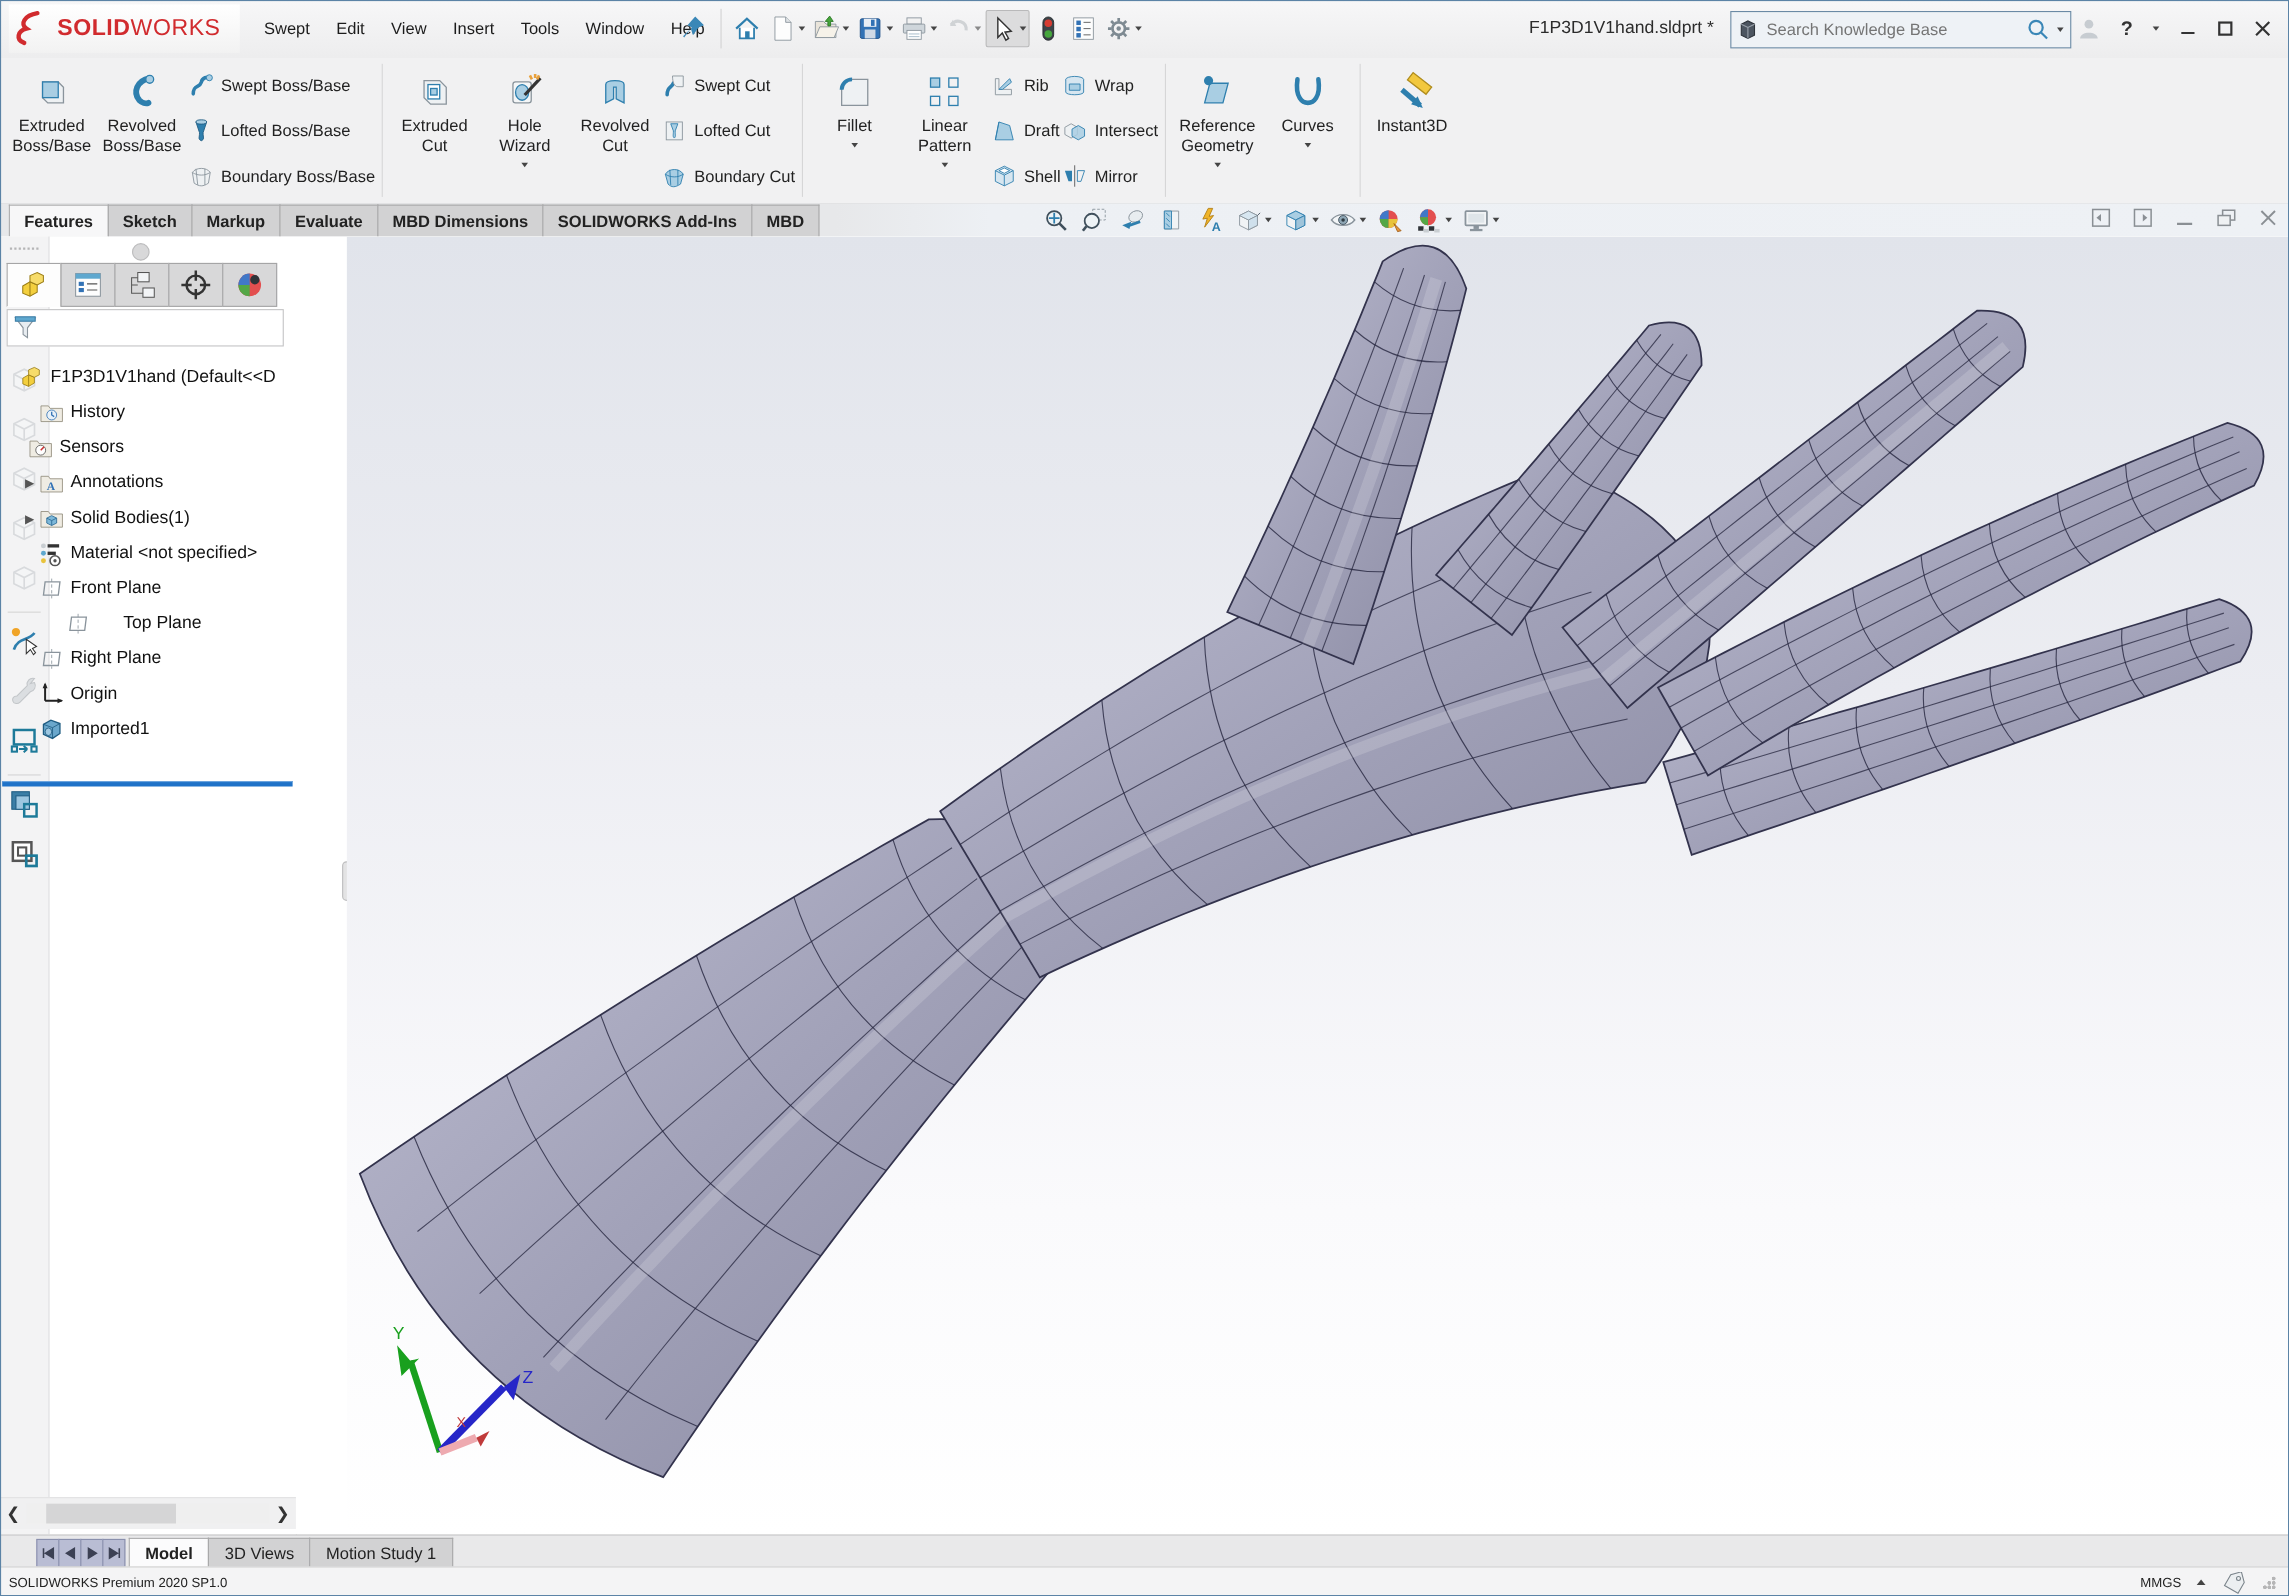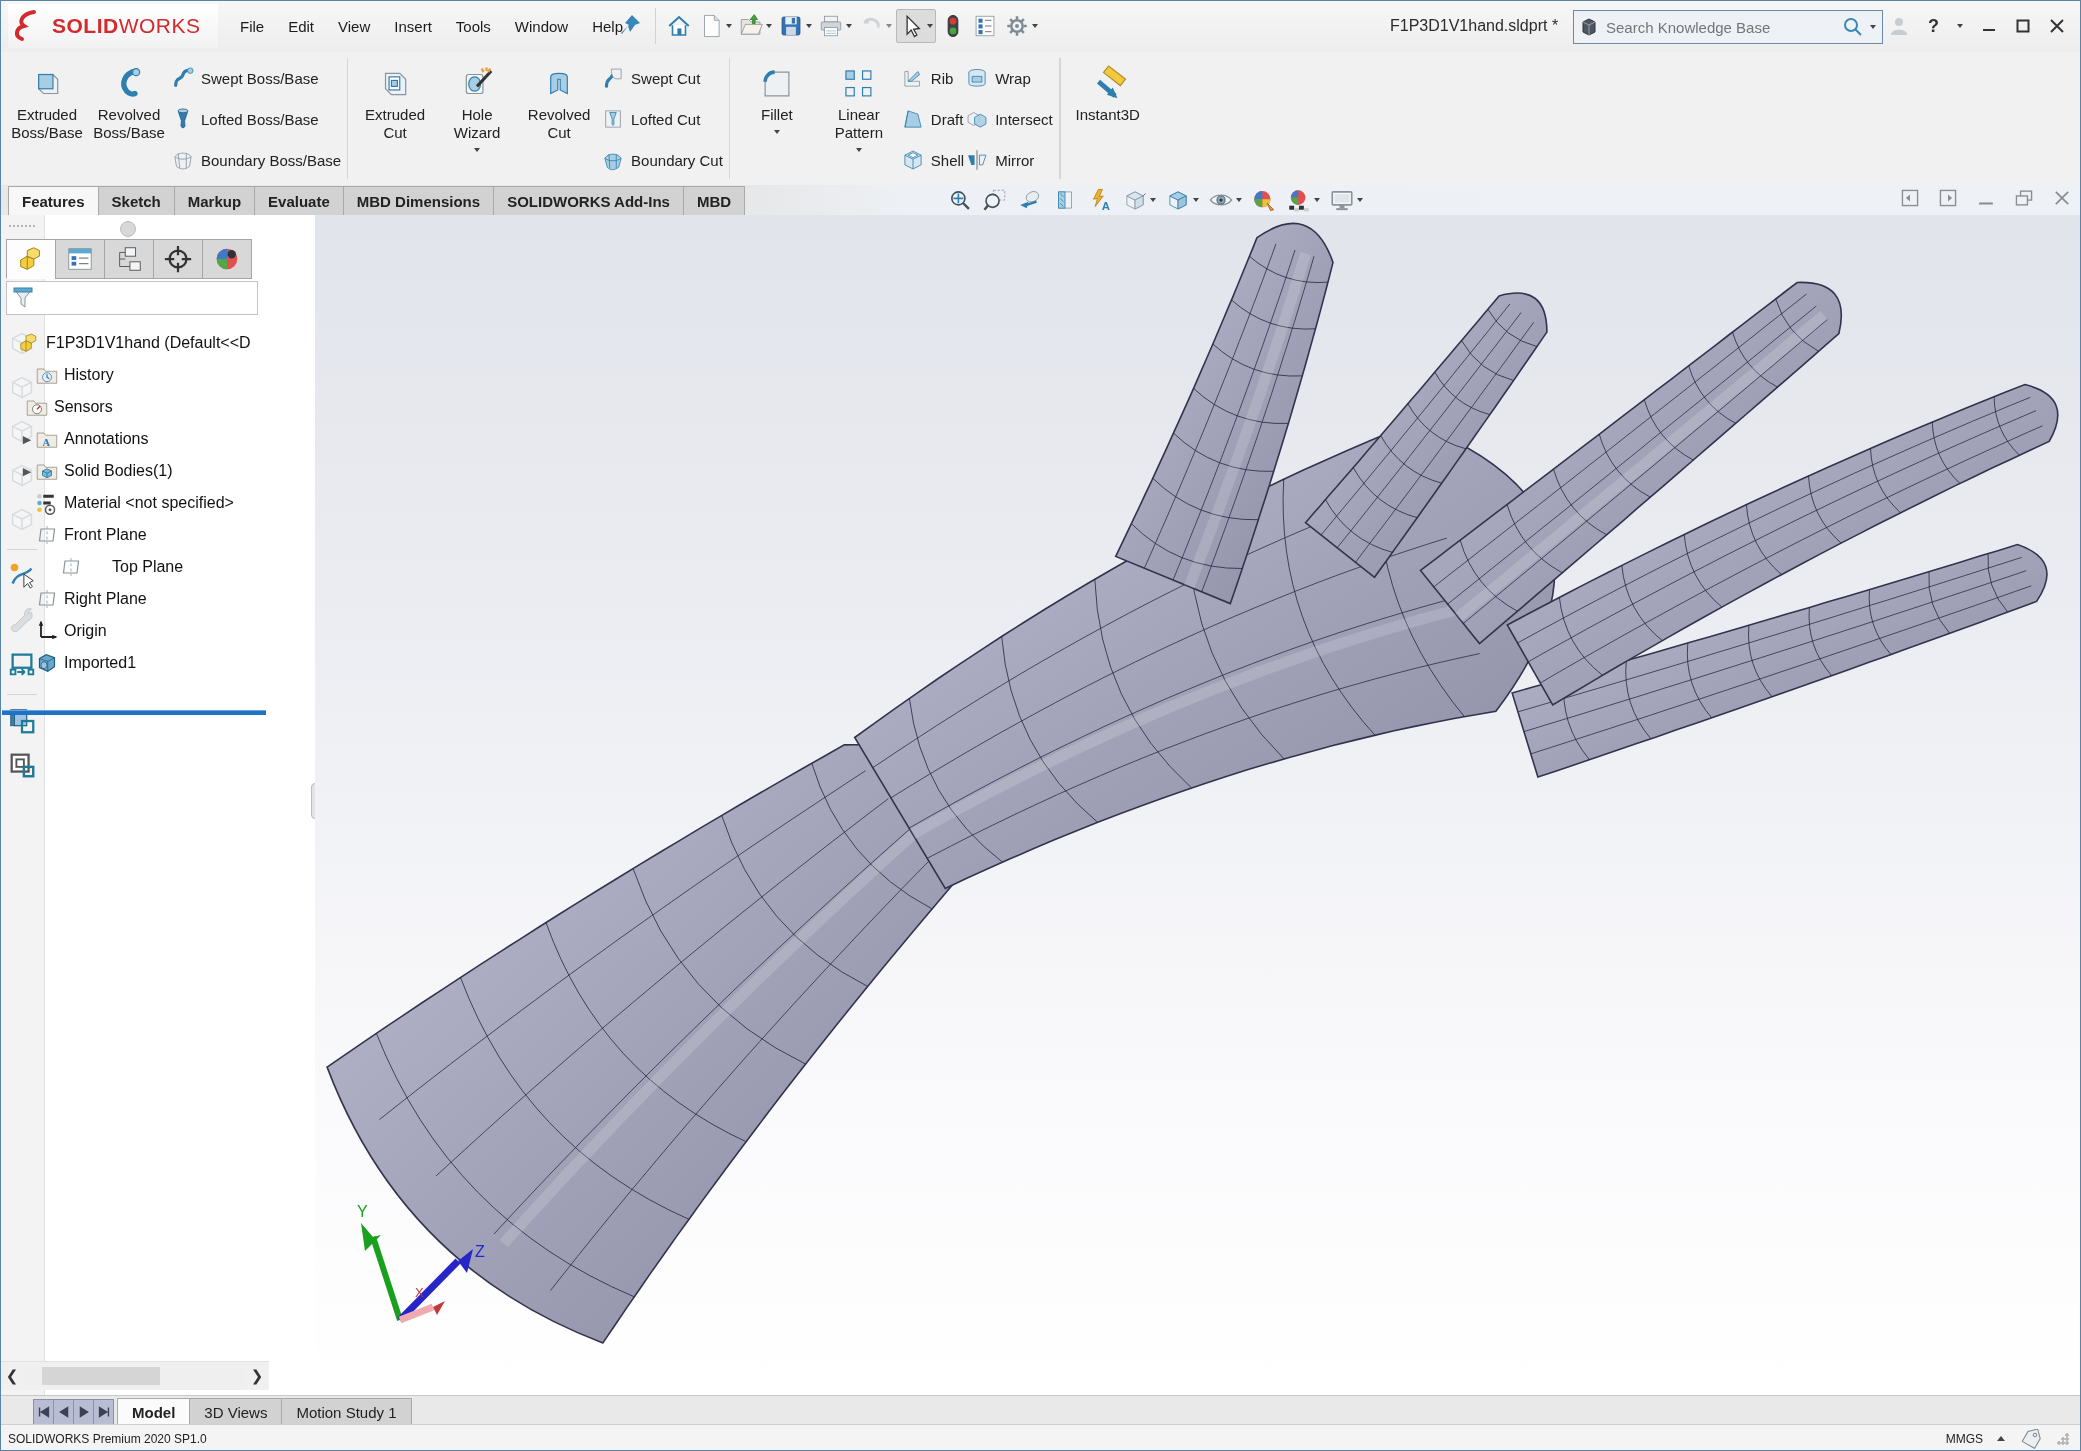--- a/index.html
+++ b/index.html
@@ -114,21 +114,21 @@
 <body>
 
 <div id="menubar" class="abs">
   <div id="logo" class="abs">
     <svg width="40" height="40" viewBox="0 0 40 40">
       <path d="M26 6 C14 8 10 16 16 20 C8 22 6 30 14 33" fill="none" stroke="#d12b2e" stroke-width="4" stroke-linecap="round"></path>
     </svg>
     <div class="brand"><b>SOLID</b><span style="font-weight:300;">WORKS</span></div>
   </div>
   <div id="menus" class="abs">
-      <div class="menu-item">File</div>
+      <div class="menu-item">Swept</div>
       <div class="menu-item">Edit</div>
       <div class="menu-item">View</div>
       <div class="menu-item">Insert</div>
       <div class="menu-item">Tools</div>
       <div class="menu-item">Window</div>
       <div class="menu-item">Help</div>
     </div>
   <svg id="pin" class="abs" width="26" height="26" viewBox="0 0 26 26">
     <path d="M14 3 L22 11 L17 13 L12 20 L10 14 L4 22 L3 21 L11 13 L7 11 Z" fill="#3a87b7"></path>
   </svg>
@@ -488,20 +488,46 @@
               <line x1="16" y1="4" x2="16" y2="28" stroke="#555"></line>
               <path d="M5 10 H13 V22 H9 Z" fill="#2e7fae"></path>
               <path d="M27 10 H19 V22 H23 Z" fill="none" stroke="#2e7fae"></path>
             </svg>
           </span>
           <span>Mirror</span>
         </div>
       </div>
     </div>
     <div class="rib-sep"></div>
+    <div class="rib-group">
+      <div class="rib-big">
+        <div class="rib-ic">
+          <span style="display: inline-flex; align-items: center;">
+            <svg width="38" height="38" viewBox="0 0 32 32">
+              <path d="M10 9 L24 9 L20 24 L6 24 Z" fill="#a9cee3" stroke="#2e7fae"></path>
+              <circle cx="9" cy="7" r="3.5" fill="#2e7fae"></circle>
+            </svg>
+          </span>
+        </div>
+        <div class="lbl">Reference</div>
+        <div class="lbl">Geometry</div>
+        <span class="caret sm"></span>
+      </div>
+      <div class="rib-big">
+        <div class="rib-ic">
+          <span style="display: inline-flex; align-items: center;">
+            <svg width="38" height="38" viewBox="0 0 32 32">
+              <path d="M8 6 C6 20 12 24 16 24 C20 24 26 20 24 6" fill="none" stroke="#2e7fae" stroke-width="3.5" stroke-linecap="round"></path>
+            </svg>
+          </span>
+        </div>
+        <div class="lbl">Curves</div>
+        <span class="caret sm"></span>
+      </div>
+    </div>
     <div class="rib-sep"></div>
     <div class="rib-group">
       <div class="rib-big">
         <div class="rib-ic">
           <span style="display: inline-flex; align-items: center;">
             <svg width="38" height="38" viewBox="0 0 32 32">
               <rect x="12" y="2" width="18" height="7" transform="rotate(38 16 8)" fill="#f2c83e" stroke="#b08d1e"></rect>
               <path d="M8 14 L22 26" stroke="#2e7fae" stroke-width="4"></path>
               <path d="M24 28 L15 25 L20 19 Z" fill="#2e7fae"></path>
             </svg>

